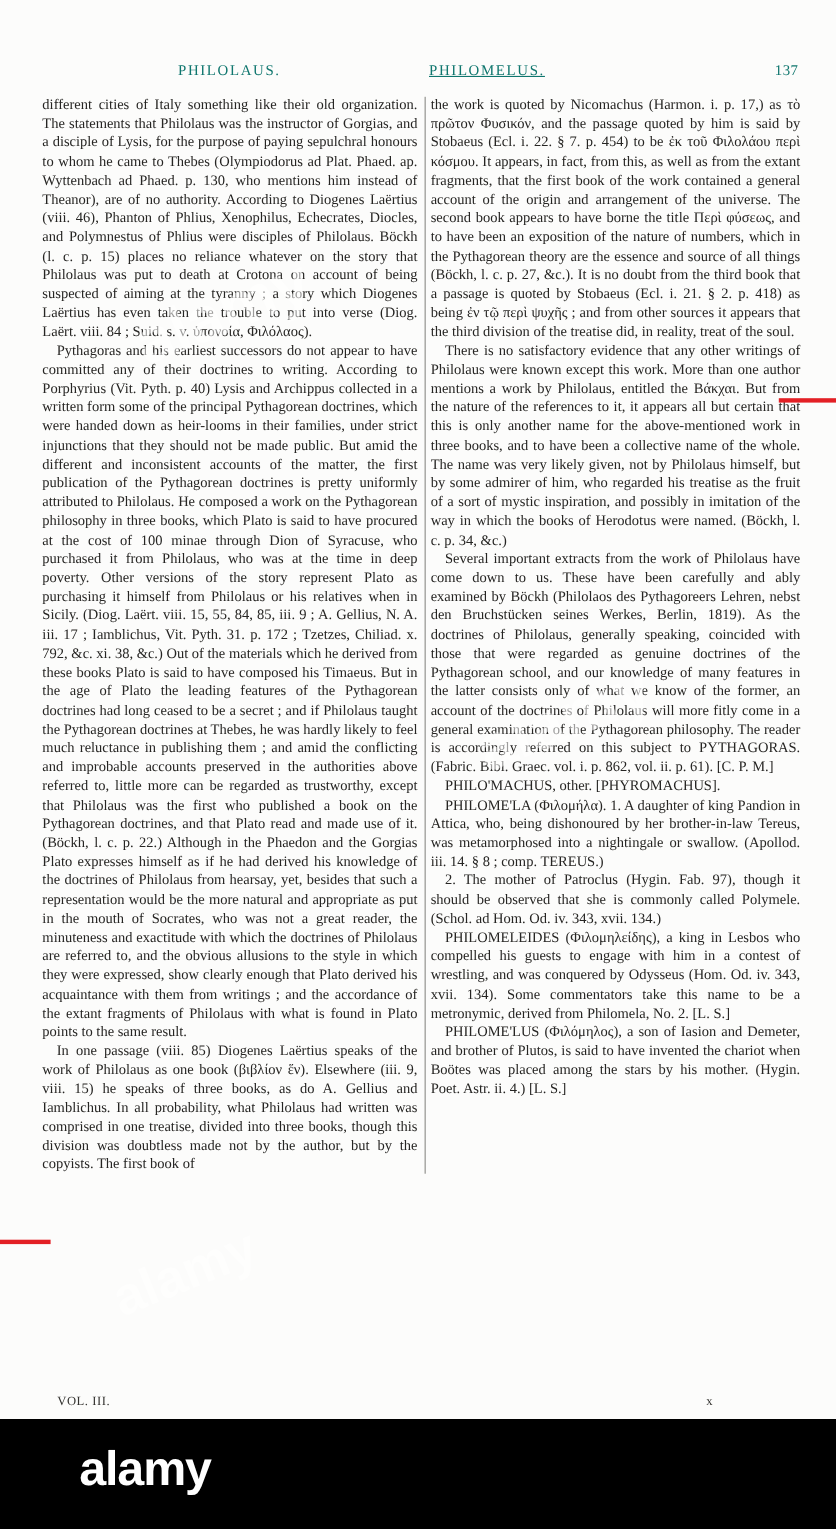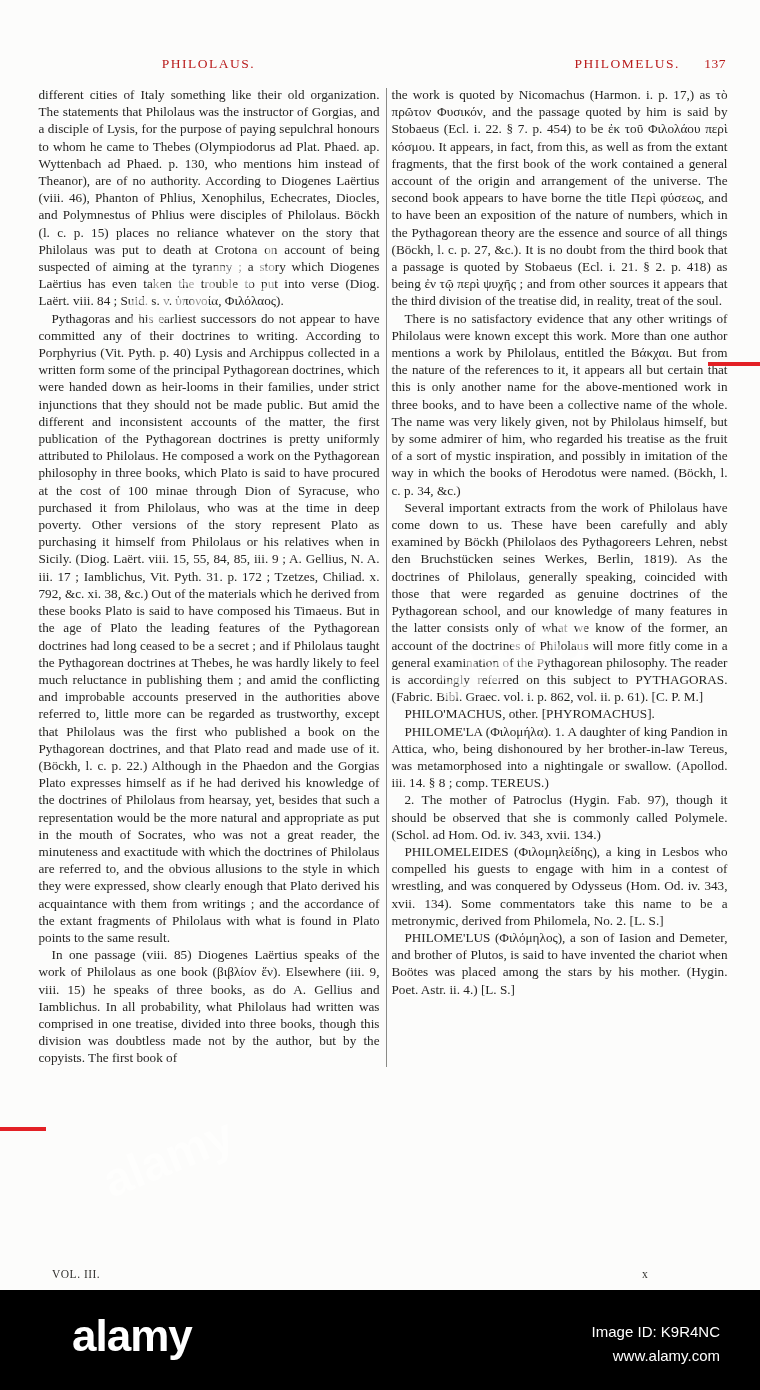--- a/index.html
+++ b/index.html
@@ -6,23 +6,23 @@
   .canvas {
     position:relative; width:760px; height:1390px; overflow:hidden;
     background:#fcfcfb;
     font-family:"Liberation Serif","DejaVu Serif",serif;
   }
   
   .page {
     position:absolute; left:38px; top:56px; width:690px; height:1240px;
     color:#222120;
   }
-  .page-header { position:relative; height:22px; font-size:13.5px; letter-spacing:1.5px; color:#b91c1c; }
+  .page-header { position:relative; height:22px; font-size:13.5px; letter-spacing:1.5px; color:#0f766e; }
   .col-title.left  { position:absolute; left:0;     width:341px; text-align:center; }
-  .col-title.right { position:absolute; left:352px; width:290px; text-align:right; }
+  .col-title.right { position:absolute; left:352px; width:290px; text-align:left;text-decoration:underline; }
   .page-number { position:absolute; right:2px; top:0; letter-spacing:0.5px; }
   .columns { display:flex; margin-top:8px;justify-content:center; }
   .column {
     width:341px; font-size:13.2px; line-height:17.2px;
     text-align:justify; color:#262523;
   }
   .column.right-col { width:336px; }
   .divider { width:1px; background:#8a8a86; margin:2px 5px 0 6px; }
   .para { margin:0; text-indent:13px; }
   .column .para:first-child { text-indent:0; }
@@ -93,19 +93,15 @@
 
   <div class="ghost g1">alamy</div>
   <div class="ghost g2">alamy</div>
   <div class="ghost g3">alamy</div>
 
   <div class="crop-mark crop-right" style="background: rgb(227, 32, 37);"></div>
   <div class="crop-mark crop-left" style="background: rgb(227, 32, 37);"></div>
 
   <div class="alamy-bar" style="background: rgb(0, 0, 0); color: rgb(255, 255, 255);">
     <div class="alamy-logo">alamy</div>
-    <div class="alamy-meta">
-      <div>Image ID: K9R4NC</div>
-      <div>www.alamy.com</div>
-    </div>
   </div>
 
 </div>
 
 </body></html>

